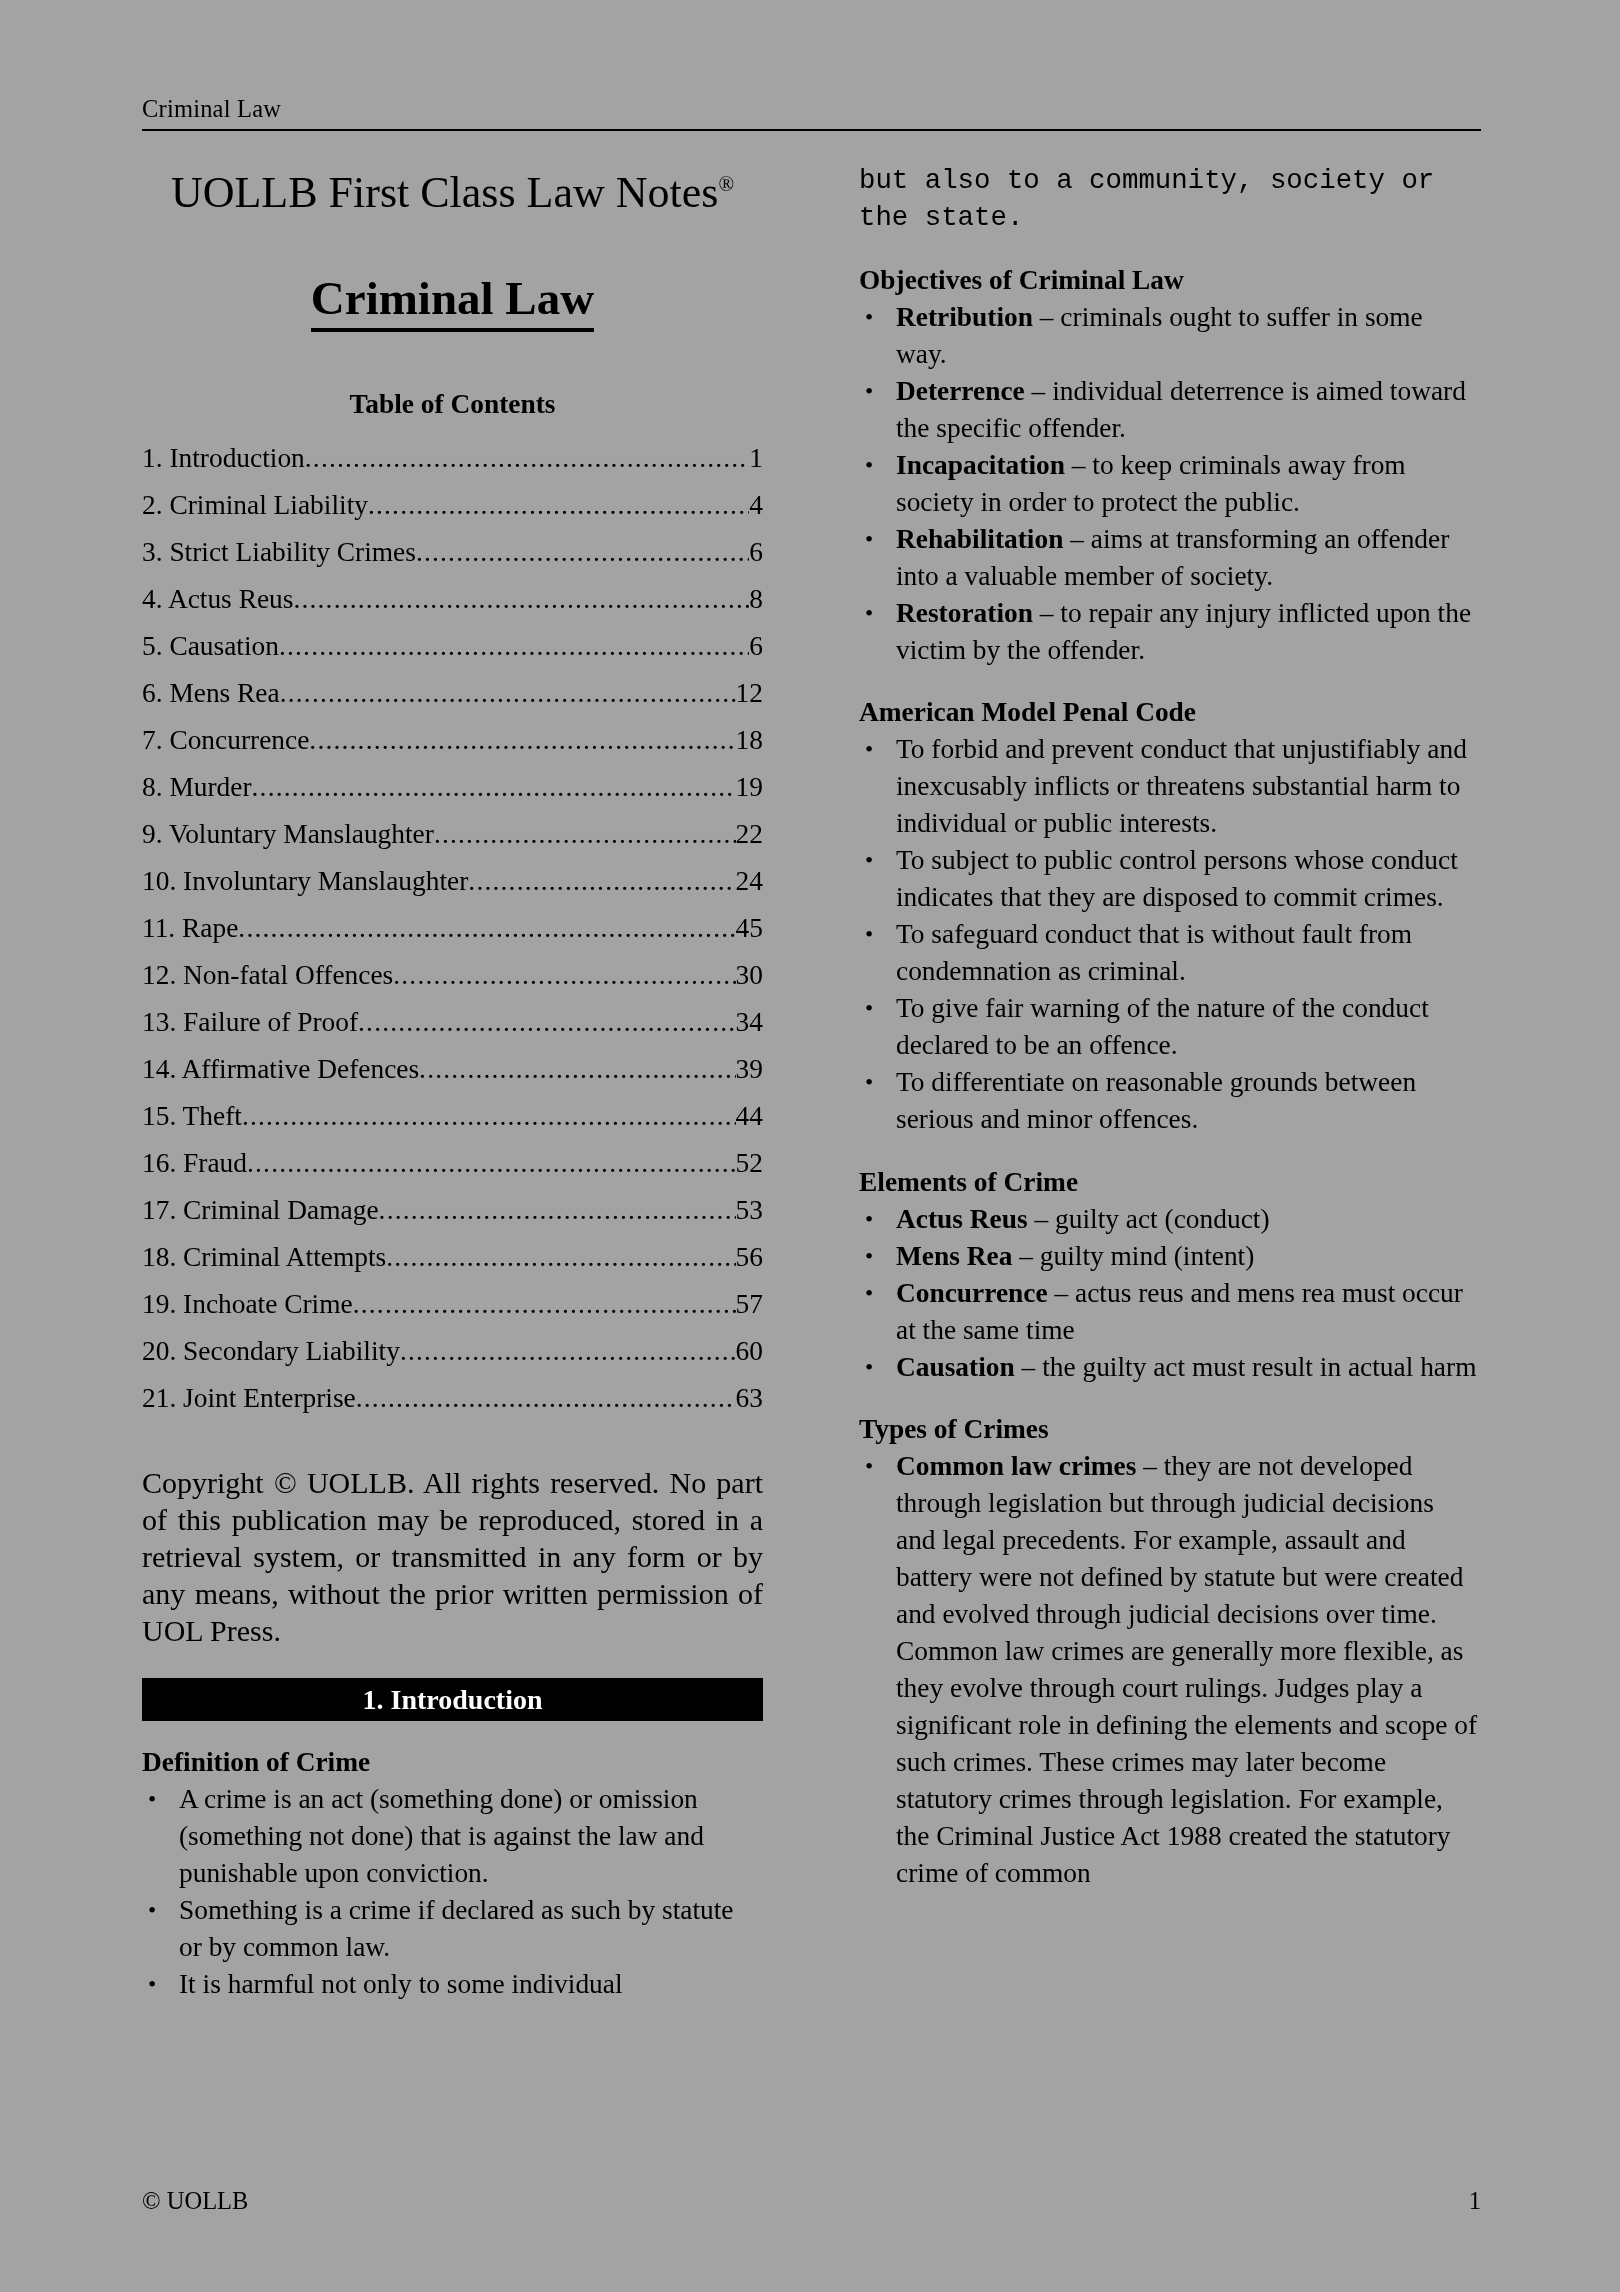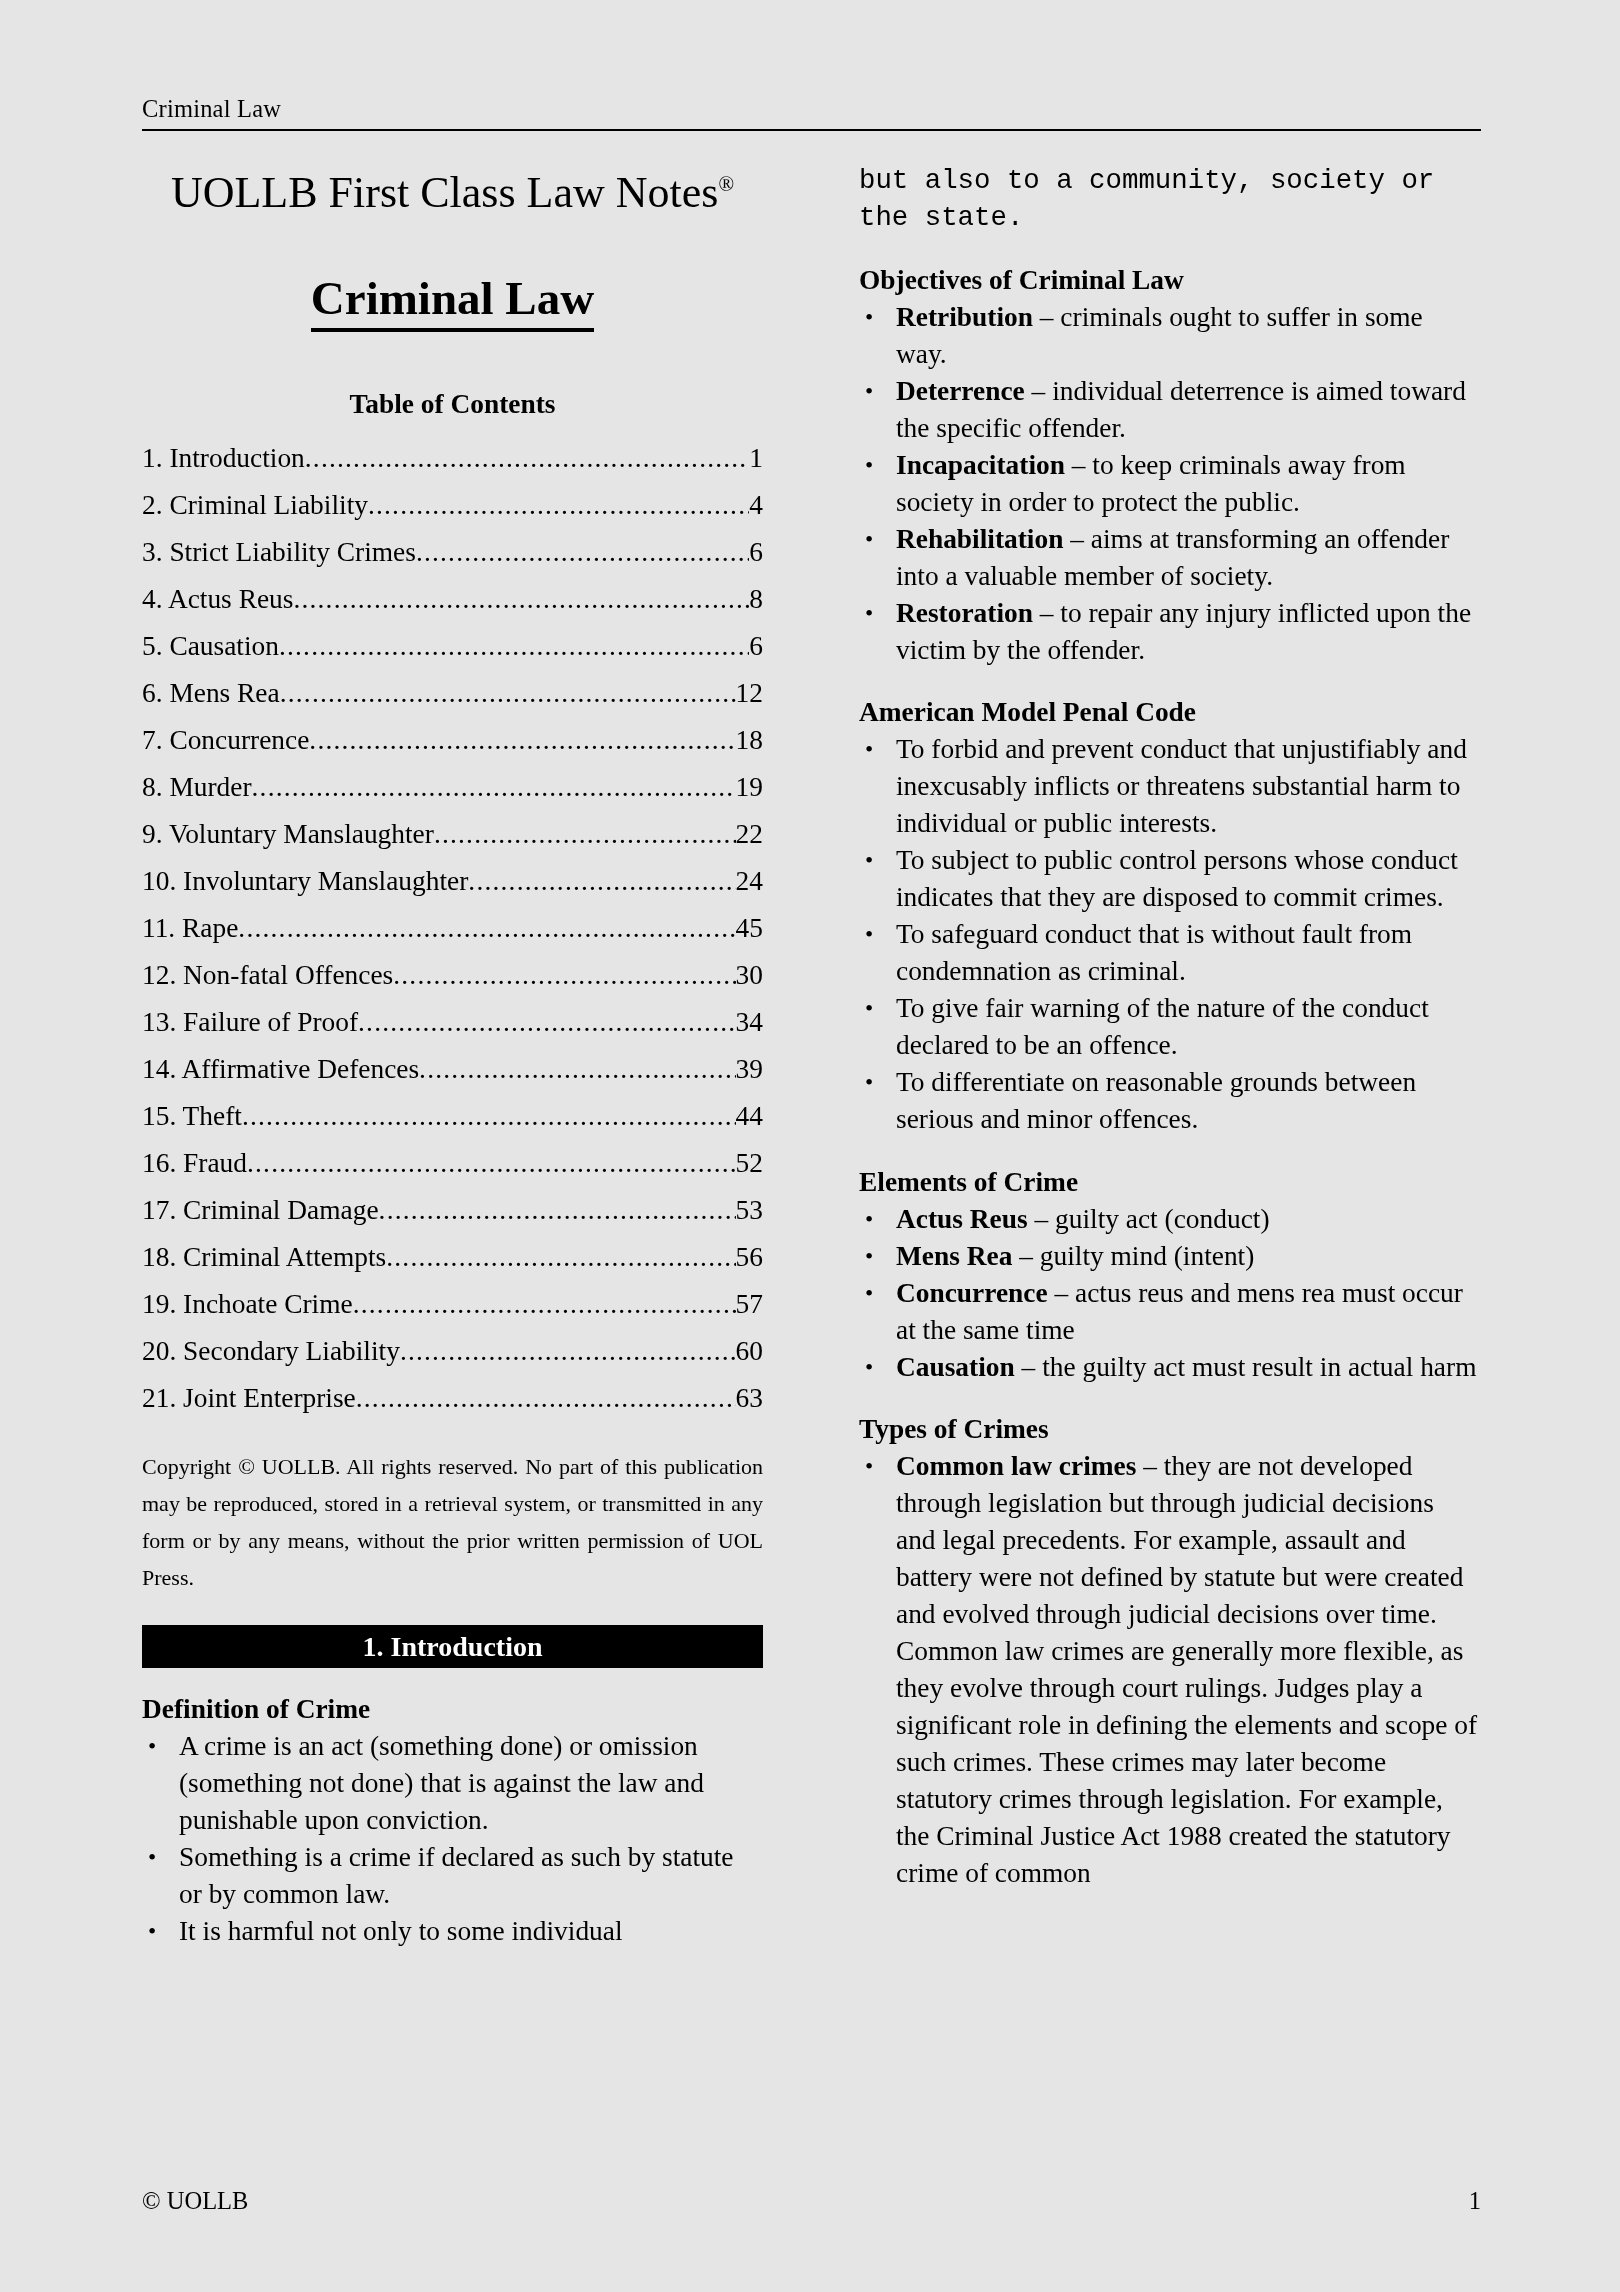--- a/index.html
+++ b/index.html
@@ -4,21 +4,21 @@
 <style>
   html, body {
     margin: 0;
     padding: 0;
     background: #ffffff;
   }
   .page {
     position: relative;
     width: 1620px;
     height: 2293px;
-    background: #e5e5e5;
+    background: #a3a3a3;
     box-sizing: border-box;
     font-family: "Liberation Serif", "DejaVu Serif", serif;
     color: #000000;
     overflow: hidden;
   }
 
   
   .running-header {
     position: absolute;
     left: 142px;
@@ -99,22 +99,22 @@
     flex: 1 1 auto;
     overflow: hidden;
     white-space: nowrap;
     letter-spacing: 1.2px;
     font-size: 27.4px;
   }
   .toc-page { flex: 0 0 auto; }
 
   
   .copyright {
-    margin-top: 26px;
-    font-size: 22px;
+    margin-top: 42px;
+    font-size: 30px;
     line-height: 37px;
     text-align: justify;
     text-justify: inter-word;
   }
 
   
   .section-banner {
     margin-top: 29px;
     background: #000000;
     color: #ffffff;

